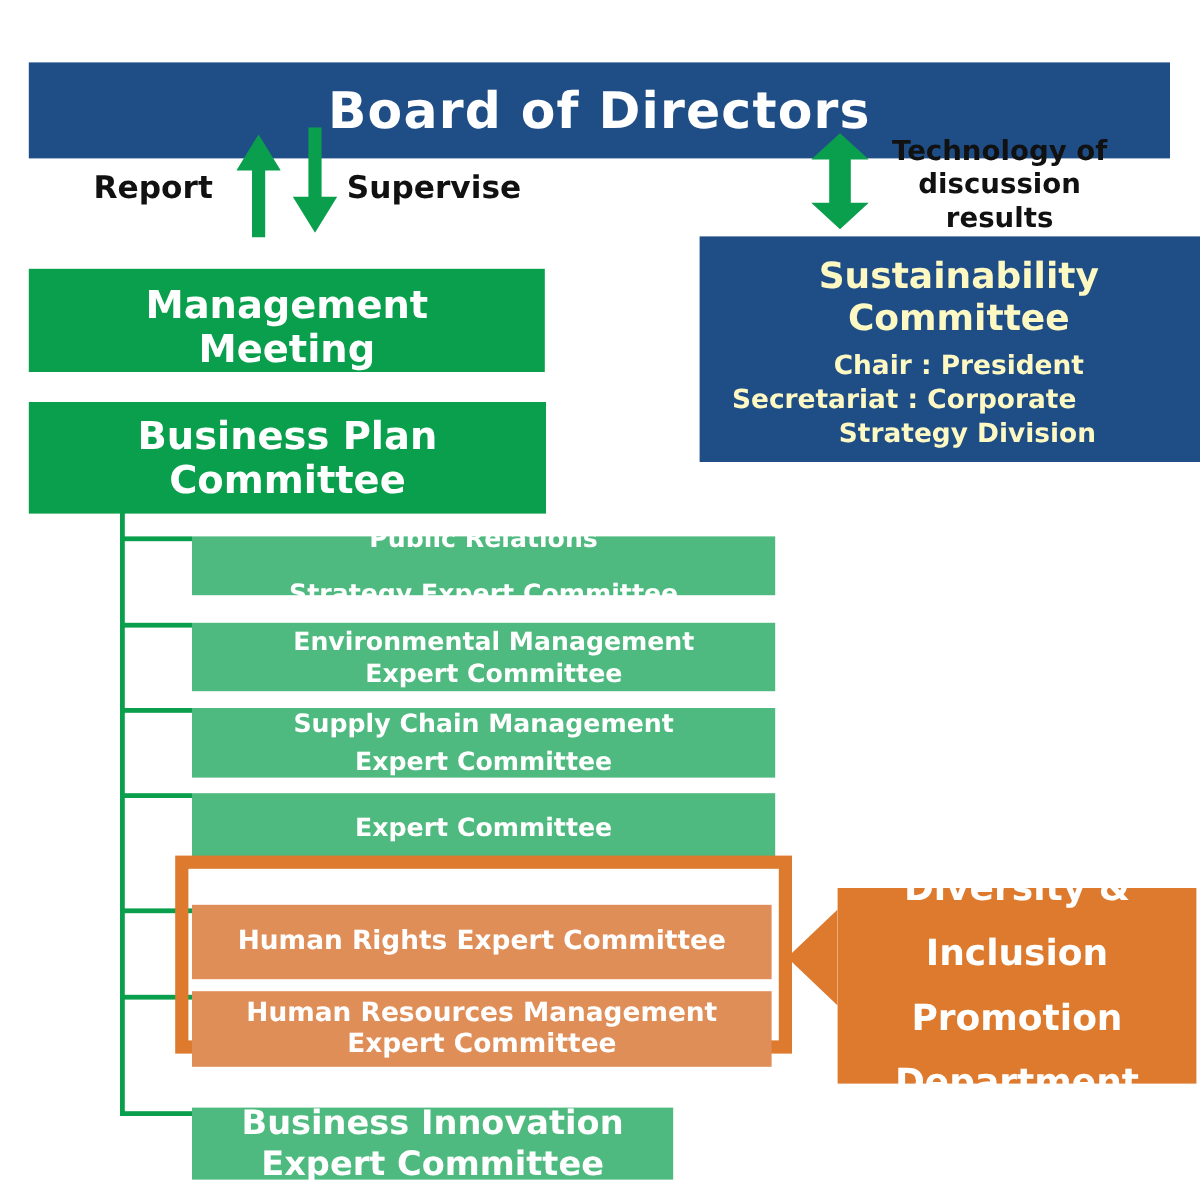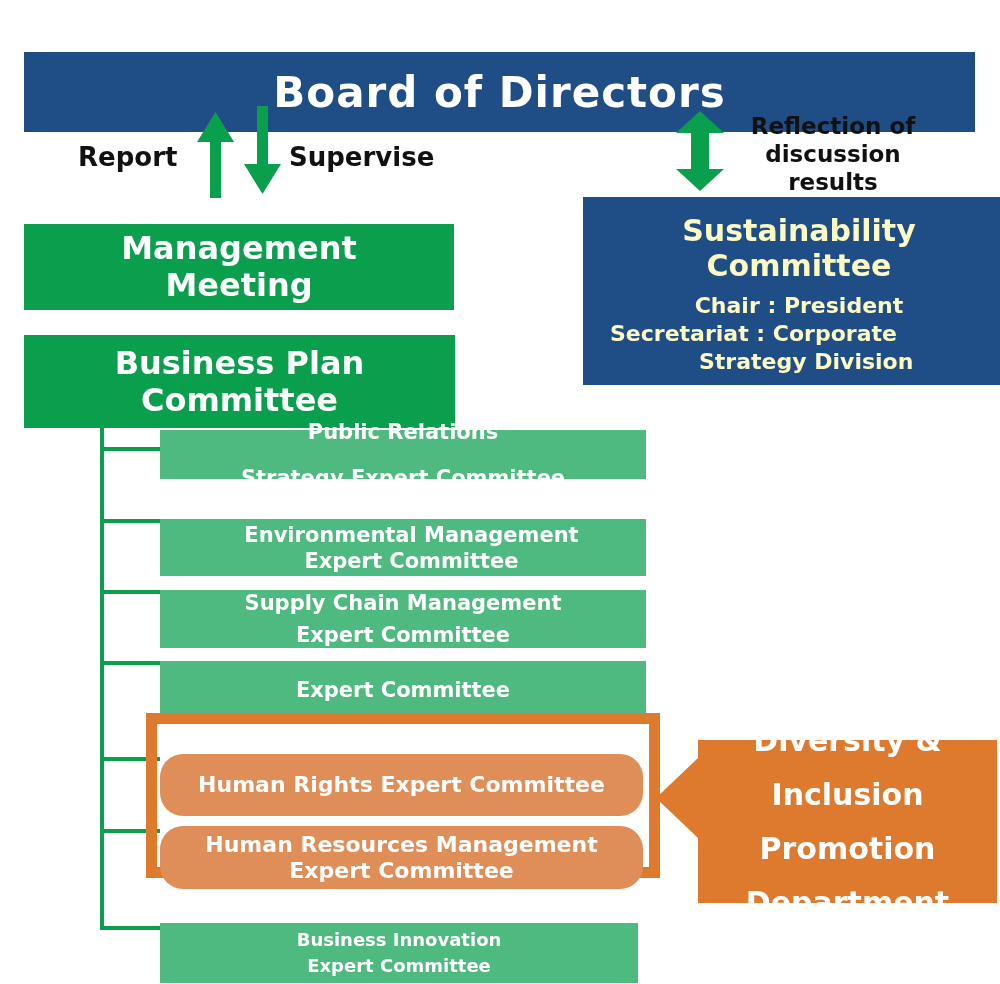--- a/index.html
+++ b/index.html
@@ -7,34 +7,34 @@
     position:relative;width:1000px;height:984px;background:#ffffff;
     font-family:"DejaVu Sans","Liberation Sans",sans-serif;font-weight:bold;
     overflow:hidden;
   }
   .abs{position:absolute;box-sizing:border-box;}
   
   .bg-blue{background:#1f4e87;}
   .bg-green{background:#0a9f4d;}
   .bg-lightgreen{background:#4fba7f;}
   .bg-orange{background:#dd7a2e;}
-  .bg-lightorange{background:#e08e58;border-radius:23px;}
+  .bg-lightorange{background:#e08e58;}
   .fill-green{fill:#0a9f4d;}
   .fill-orange{fill:#dd7a2e;}
   
   .centerbox{display:flex;flex-direction:column;align-items:center;justify-content:center;text-align:center;color:#ffffff;margin-top:26px;}
   .banner{left:24px;top:26px;width:951px;height:80px;font-size:42px;letter-spacing:1px;}
-  .mgmt{left:24px;top:198px;width:430px;height:86px;font-size:32px;line-height:37px;}
+  .mgmt{left:24px;top:198px;width:430px;height:86px;font-size:32px;line-height:37px;justify-content:flex-end;}
   .bizplan{left:24px;top:309px;width:431px;height:93px;font-size:32px;line-height:37px;}
   .committee{left:160px;width:486px;font-size:21px;line-height:26px;}
-  .c1{top:404px;height:49px;gap:20px;}
+  .c1{top:421px;height:49px;gap:20px;}
   .c2{top:493px;height:57px;padding-left:17px;}
   .c3{top:564px;height:58px;justify-content:space-between;}
   .c4{top:635px;height:58px;}
-  .bizinno{left:160px;top:897px;width:478px;height:60px;font-size:18px;line-height:26px;}
+  .bizinno{left:160px;top:897px;width:401px;height:60px;font-size:28px;line-height:26px;justify-content:space-between;}
   
   .blacklabel{color:#111111;font-size:26px;white-space:nowrap;}
   .report{left:78px;top:142px;}
   .supervise{left:289px;top:142px;}
   .reflection{left:728px;top:112px;width:210px;color:#111111;font-size:23px;line-height:28px;text-align:center;}
   
   .sustain{left:546px;top:197px;width:432px;height:188px;color:#fef9c3;padding-top:16px;margin-left:37px;}
   .sustain .title{font-size:30px;line-height:35px;text-align:center;}
   .sustain .details{margin-top:9px;font-size:22px;line-height:28px;}
   .sus-chair{text-align:center;}
@@ -72,21 +72,21 @@
   </svg>
   <svg class="abs arrow-svg" style="left:244px;top:106px;" width="37" height="88" viewBox="0 0 37 88">
     <polygon class="fill-green" points="13,0 24,0 24,58 37,58 18.5,88 0,58 13,58"></polygon>
   </svg>
   <div class="abs blacklabel supervise">Supervise</div>
 
   <svg class="abs arrow-svg" style="left:676px;top:111px;" width="48" height="80" viewBox="0 0 48 80">
     <polygon class="fill-green" points="24,0 48,22 33,22 33,58 48,58 24,80 0,58 15,58 15,22 0,22"></polygon>
   </svg>
   <div class="abs reflection">
-    <div>Reflection of</div>
+    <div>Technology of</div>
     <div>discussion</div>
     <div>results</div>
   </div>
 
   <div class="abs bg-green centerbox mgmt">
     <div>Management</div>
     <div>Meeting</div>
   </div>
 
   <div class="abs line v-mgmt"></div>

